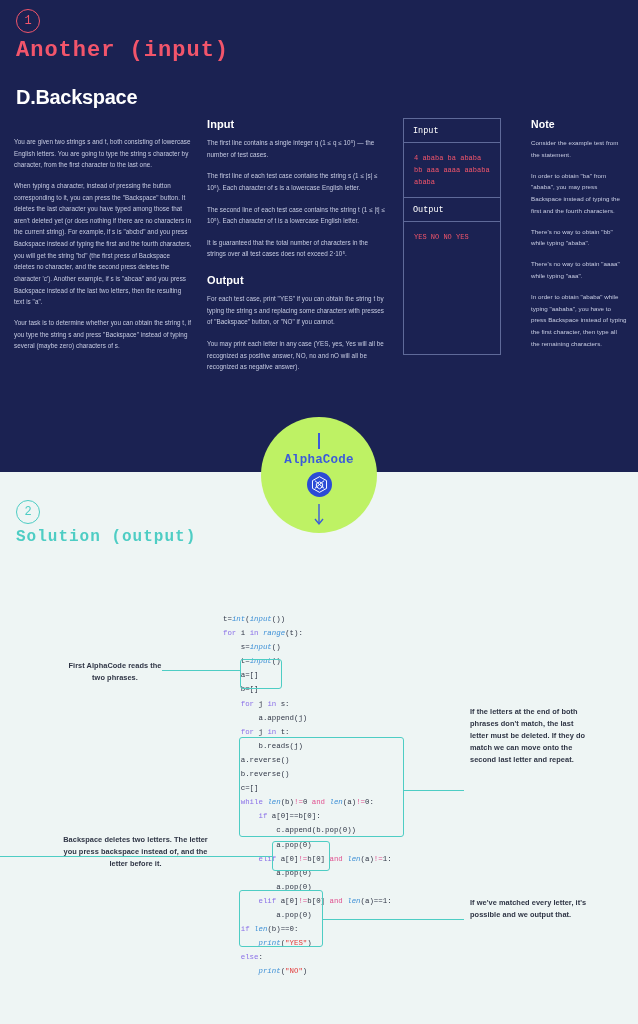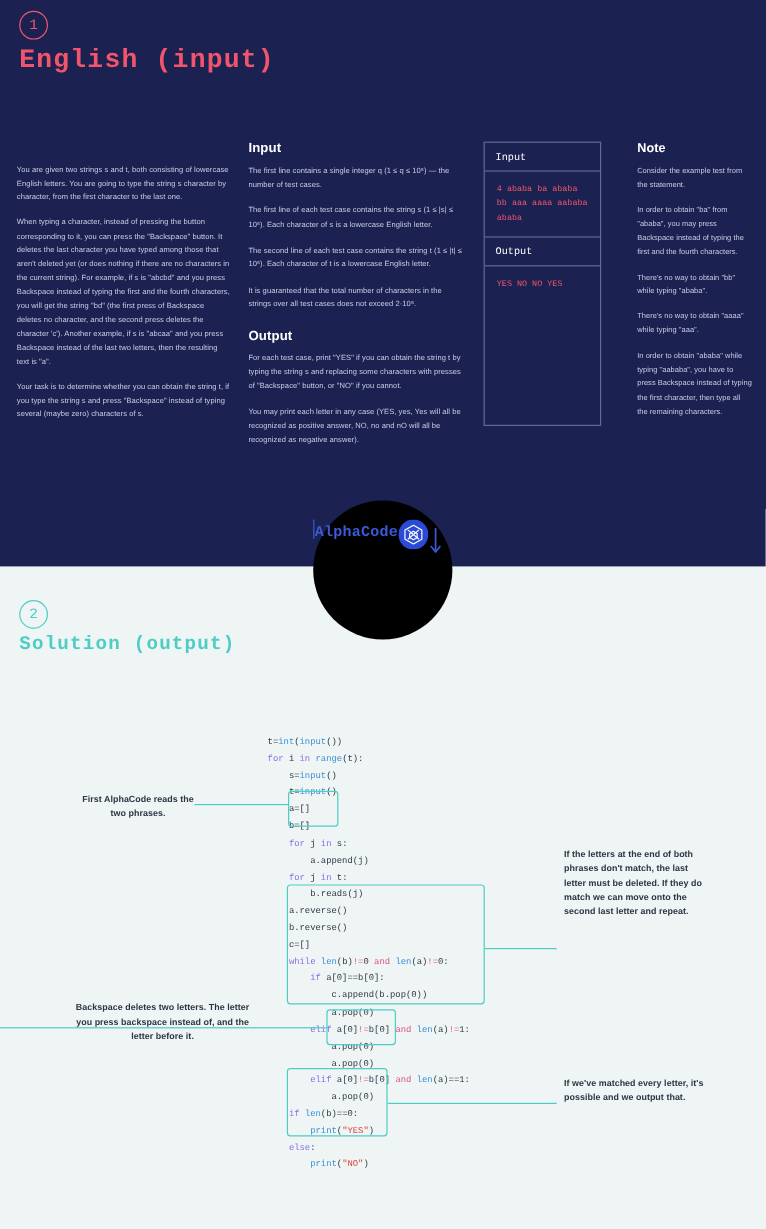--- a/index.html
+++ b/index.html
@@ -60,22 +60,22 @@
     padding:9px 9px 9px 10px;line-height:1.72;
   }
   #sample-out-head{border-top:1px solid #5f6a99;}
   .sample-body.out{color:#f2556b;}
   #note-col{position:absolute;left:531px;top:118px;width:96px;}
   #note-col .body-p{font-size:6.2px;line-height:1.9;}
 
   
   #alphacode-badge{
     position:absolute;left:261px;top:417px;width:116px;height:116px;
-    border-radius:50%;background:#000000;
-    display:flex;flex-direction:row;align-items:flex-start;
+    border-radius:50%;background:#bef264;
+    display:flex;flex-direction:column;align-items:center;
     justify-content:flex-start;padding-top:16px;box-sizing:border-box;
   }
   #ac-line-top{width:1.4px;height:16px;background:#3b5bdb;}
   #ac-label{
     font-family:"Liberation Mono",monospace;font-size:12.5px;font-weight:bold;
     color:#3b5bdb;margin:4px 0 5px 0;letter-spacing:.2px;
   }
   #ac-logo{width:25px;height:25px;}
   #ac-arrow{margin-top:7px;}
 
@@ -87,21 +87,21 @@
     font-size:16px;font-weight:bold;color:#4ecdc4;letter-spacing:1px;
   }
 
   
   #code-block{
     position:absolute;left:223px;top:612px;
     font-family:"Liberation Mono",monospace;
     font-size:7.4px;line-height:14.1px;white-space:pre;color:#2f3545;
   }
   .k{color:#8a6fe8;}      
-  .b{color:#3c8fd6;}      
+  .b{color:#3c8fd6;font-style:italic;}      
   .o{color:#e0508f;}      
   .s{color:#e23b3b;}      
   .n{color:#2f3545;}      
 
   
   .hl{position:absolute;border:1.1px solid #4ecdc4;border-radius:3px;box-sizing:border-box;}
   #hl-read   {left:240px;top:659px;width:42px; height:30px;}
   #hl-loop   {left:239px;top:737px;width:165px;height:100px;}
   #hl-pop    {left:272px;top:841px;width:58px; height:30px;}
   #hl-out    {left:239px;top:890px;width:84px; height:57px;}
@@ -124,22 +124,23 @@
   #anno-loop{left:470px;top:706px;width:120px;}
   #anno-out {left:470px;top:897px;width:120px;}
 </style>
 </head>
 <body>
 
 <div id="problem-section">
 
   <div class="step-badge" id="problem-badge">1</div>
 
-  <div id="problem-heading">English (input)</div>
-
+  <div id="problem-heading">Another (input)</div>
+
+  <div id="problem-title">D.Backspace</div>
 
   <div id="statement-col">
     <p class="body-p">You are given two strings s and t, both consisting of lowercase English letters. You are going to type the string s character by character, from the first character to the last one.</p>
     <p class="body-p">When typing a character, instead of pressing the button corresponding to it, you can press the "Backspace" button. It deletes the last character you have typed among those that aren't deleted yet (or does nothing if there are no characters in the current string). For example, if s is "abcbd" and you press Backspace instead of typing the first and the fourth characters, you will get the string "bd" (the first press of Backspace deletes no character, and the second press deletes the character 'c'). Another example, if s is "abcaa" and you press Backspace instead of the last two letters, then the resulting text is "a".</p>
     <p class="body-p">Your task is to determine whether you can obtain the string t, if you type the string s and press "Backspace" instead of typing several (maybe zero) characters of s.</p>
   </div>
 
   <div id="io-col">
     <div class="col-h">Input</div>
     <p class="body-p">The first line contains a single integer q (1 ≤ q ≤ 10⁵) — the number of test cases.</p>

